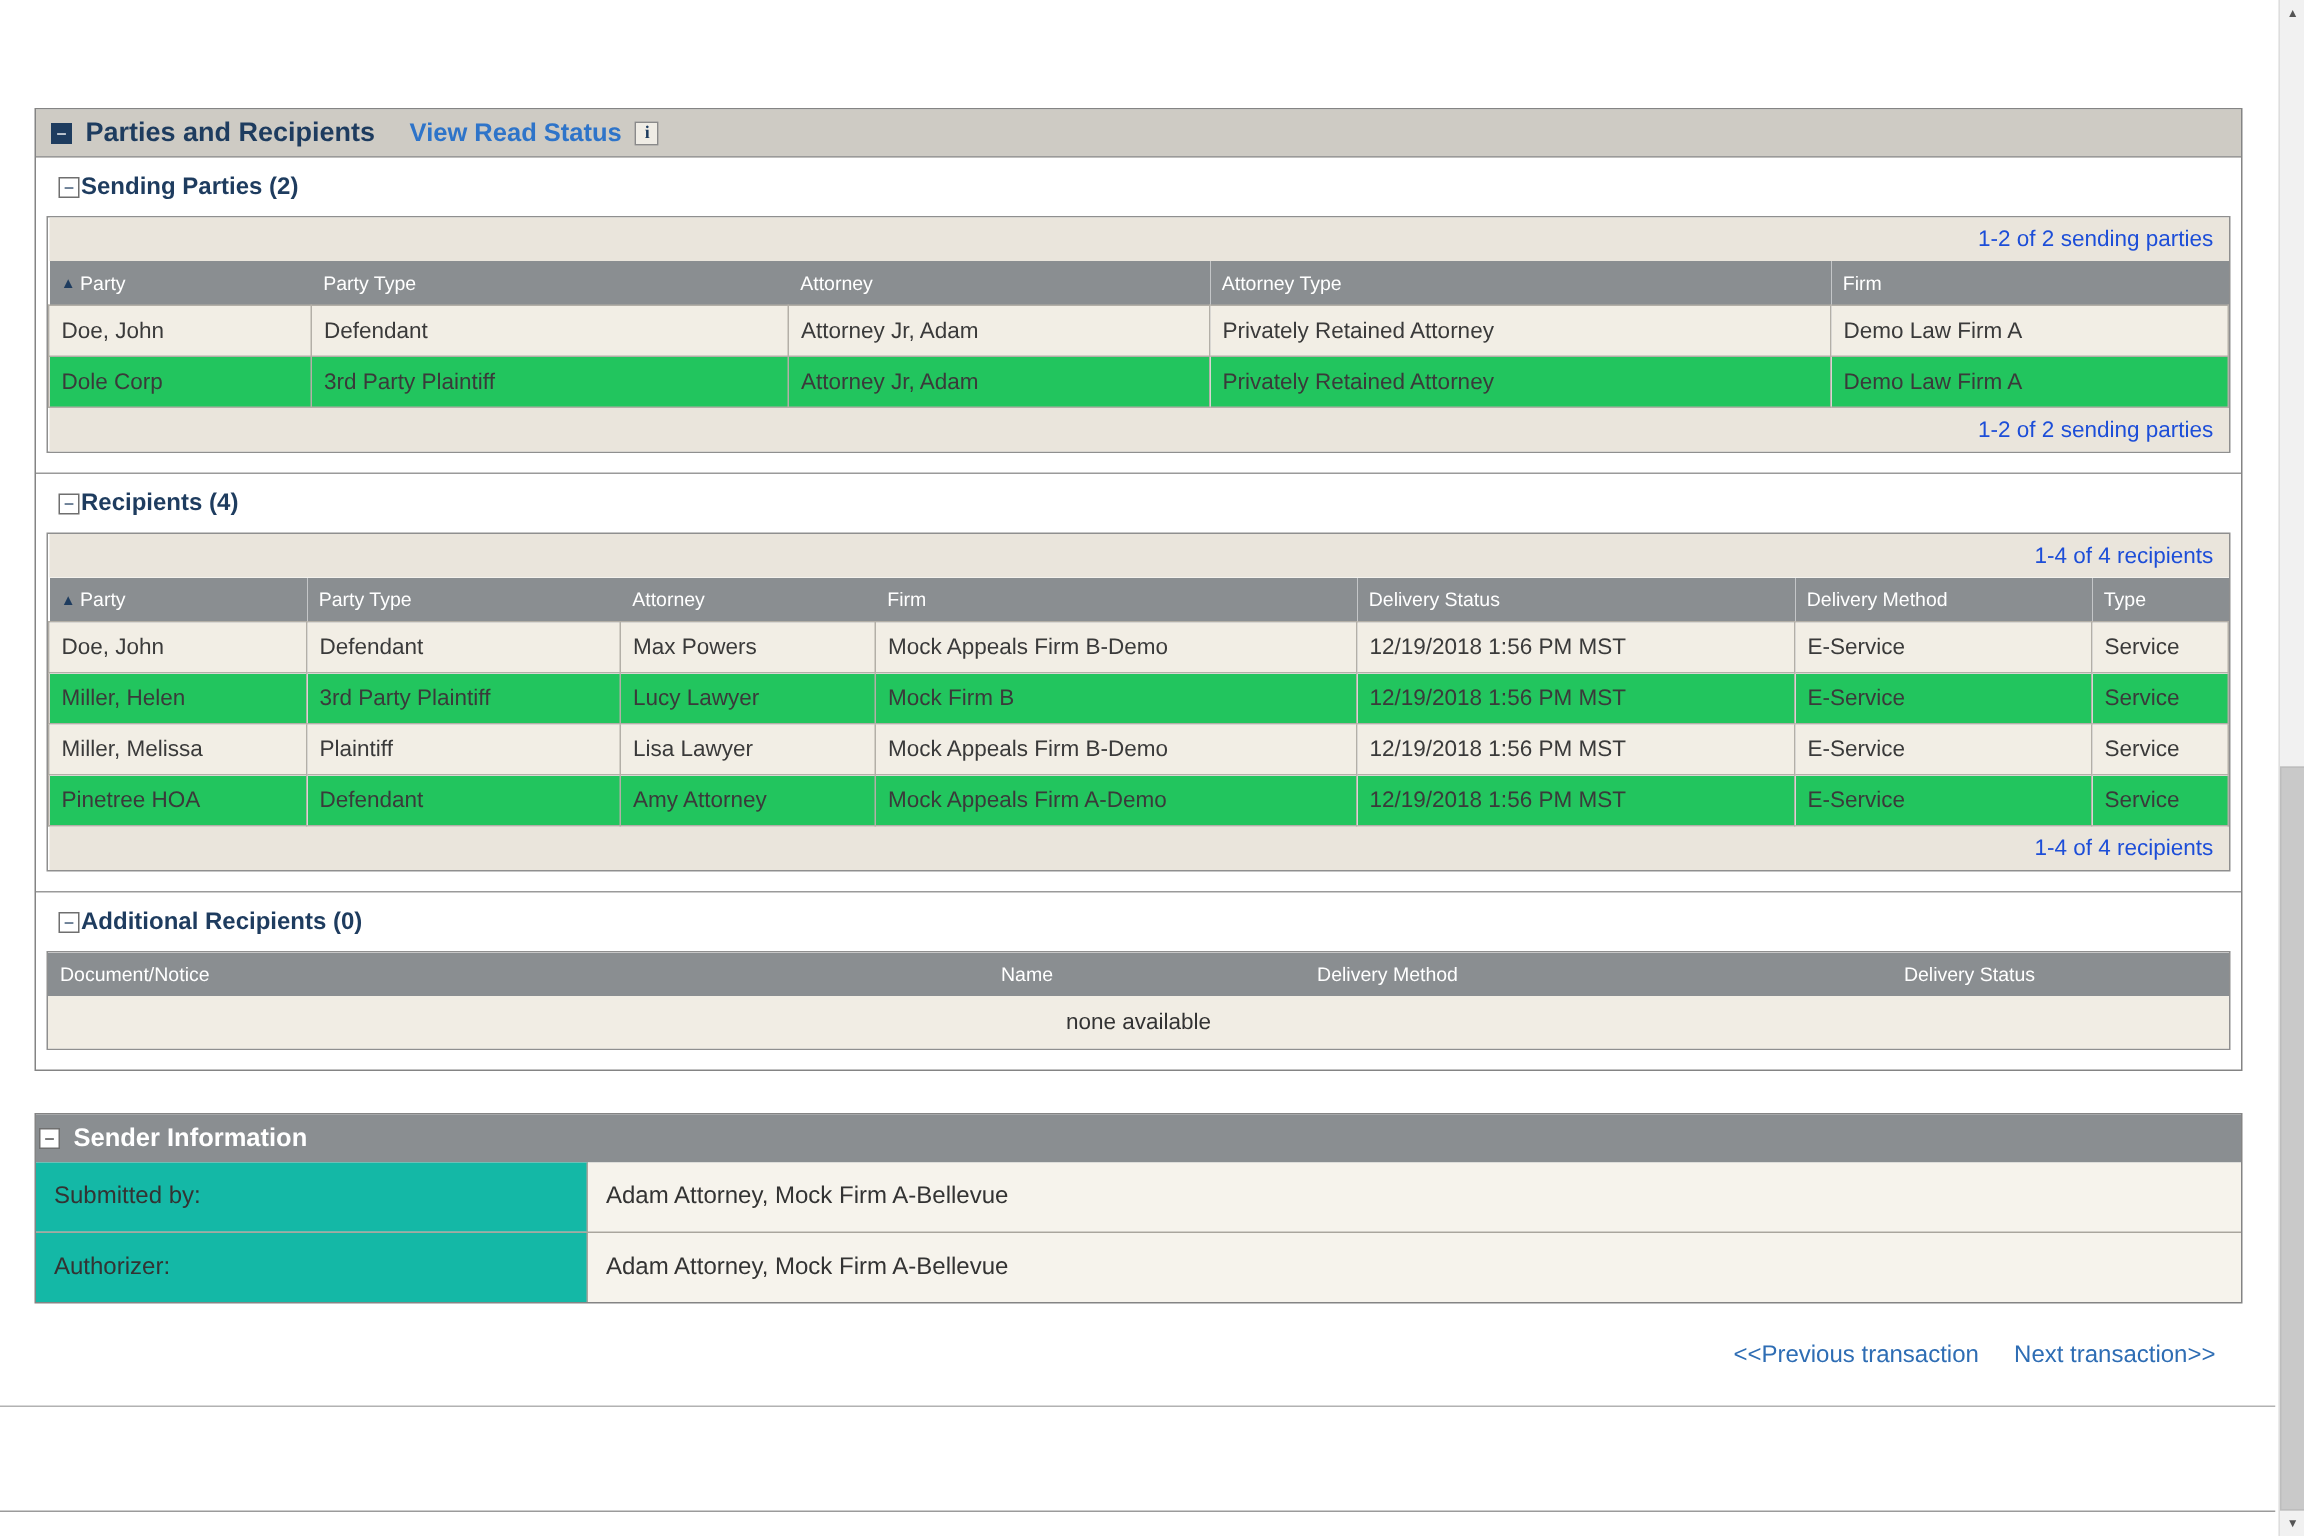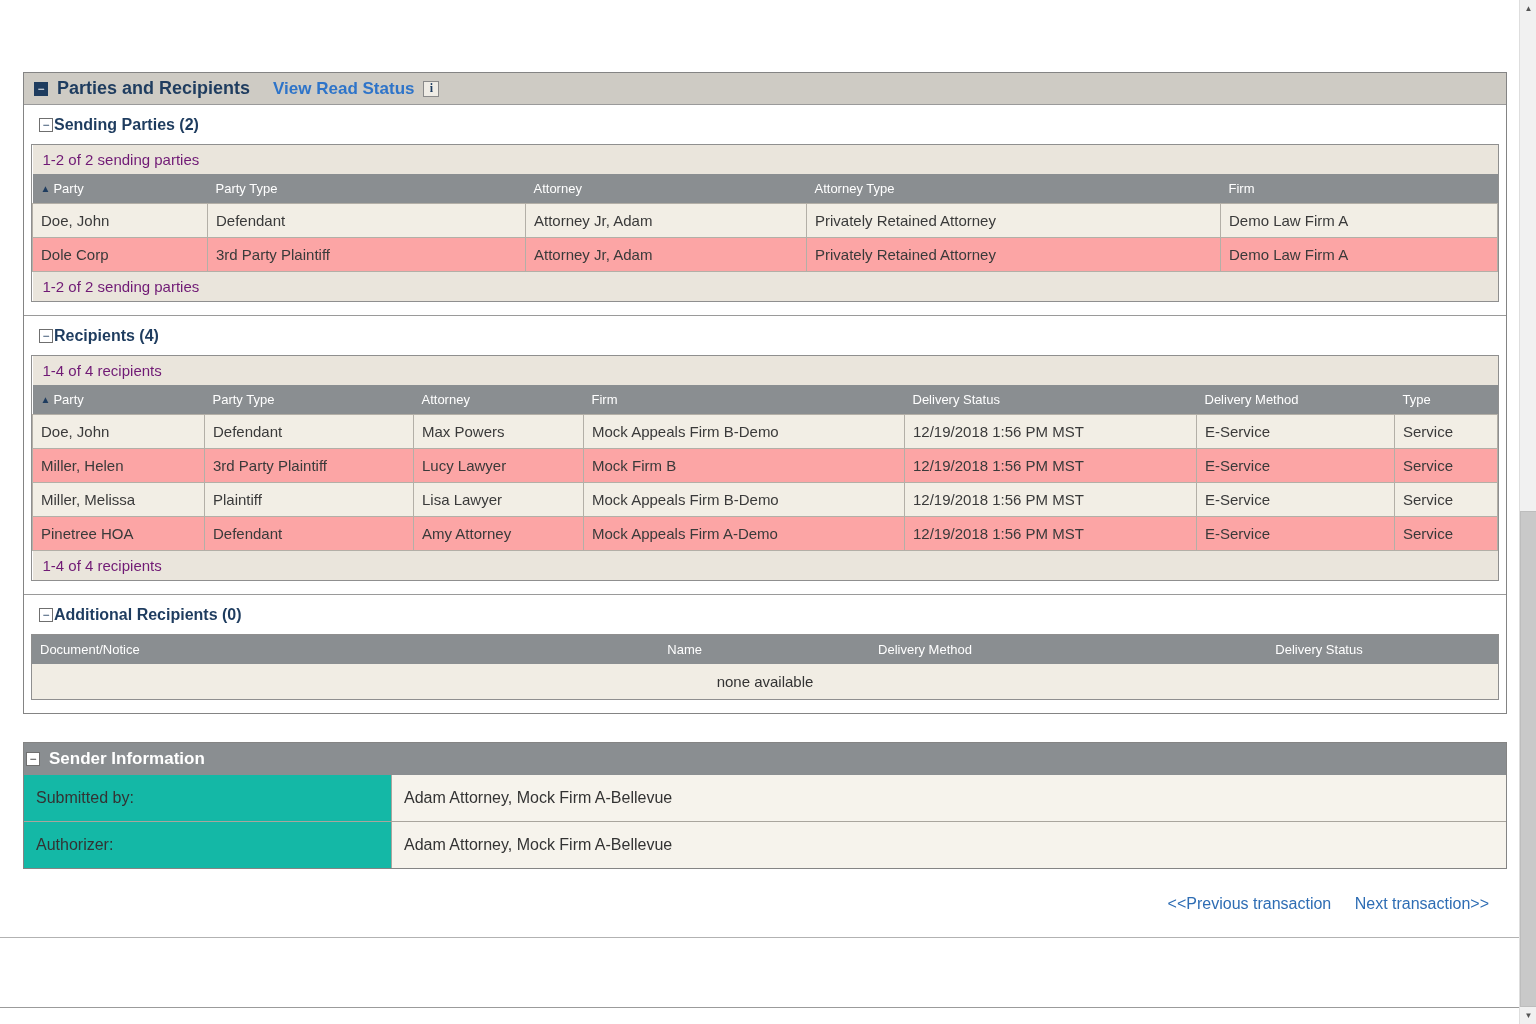--- a/index.html
+++ b/index.html
@@ -5,21 +5,21 @@
   * { box-sizing: border-box; }
   html, body {
     margin: 0; padding: 0;
     width: 1536px; height: 1024px;
     background: #ffffff;
     font-family: "Liberation Sans", sans-serif;
     overflow: hidden;
     color: #333333;
   }
   .viewport { position: relative; width: 1536px; height: 1024px; }
-  .content-area { position: absolute; left: 0; top: 0; right: 7px; height: 1024px; overflow: hidden; }
+  .content-area { position: absolute; left: 0; top: 0; right: 19px; height: 1024px; overflow: hidden; }
 
   
   .main-box {
     margin: 72px 22px 0 23px;
     border: 1px solid #848484;
     background: #ffffff;
   }
   .main-header {
     height: 32px;
     background: #cecbc4;
@@ -59,35 +59,35 @@
   .subsection + .subsection { border-top: 1px solid #9a9a9a; }
   .sub-header {
     display: flex; align-items: center; gap: 1px;
     padding: 11px 0 8px 15px;
   }
   .sub-title { font-size: 16px; font-weight: bold; color: #1e3c5f; }
 
   .table-wrap { margin: 2px 7px 11px 7px; border: 1px solid #8f8f8f; }
   table { width: 100%; border-collapse: collapse; font-size: 15px; color: #3a3a3a; table-layout: fixed; }
   td.counter {
-    background: #eae5dc; 
-    padding: 6px 10px; font-size: 15px; color: #701a75;
+    background: #eae5dc; text-align: right;
+    padding: 6px 10px; font-size: 15px; color: #1d4ed8;
   }
   th {
     background: #8a8e91; color: #ffffff;
     font-weight: normal; text-align: left;
     padding: 7px 8px; font-size: 13px;
     white-space: nowrap; overflow: hidden;
   }
   td.cell {
     background: #f2eee5;
     border: 1px solid #b3afa7;
     padding: 8px 8px; white-space: nowrap; overflow: hidden;
   }
-  tr.alt td.cell { background: #fca5a5; }
+  tr.alt td.cell { background: #22c55e; }
   .sort-icon {
     display: inline-block; margin-right: 3px;
     font-size: 10px; color: #1e3c5f; vertical-align: 1px;
     cursor: pointer;
   }
   .sort-icon::before { content: "\25B2"; }
   td.empty-row {
     background: #f1ede4; text-align: center;
     padding: 9px 8px; color: #333333;
   }

